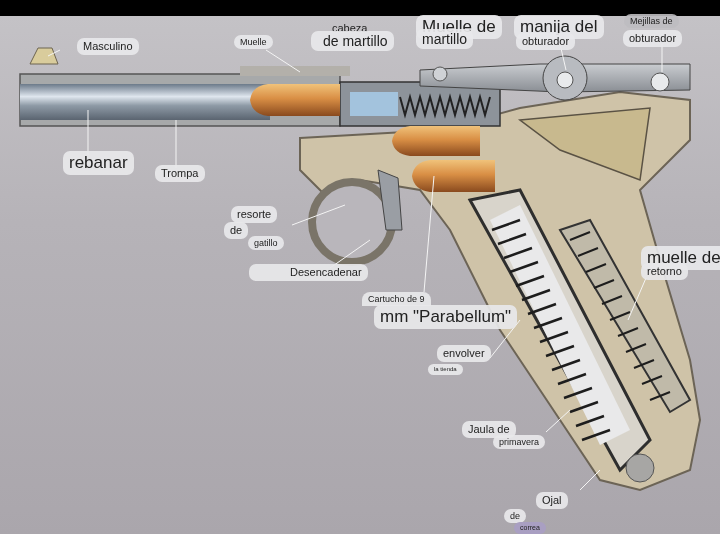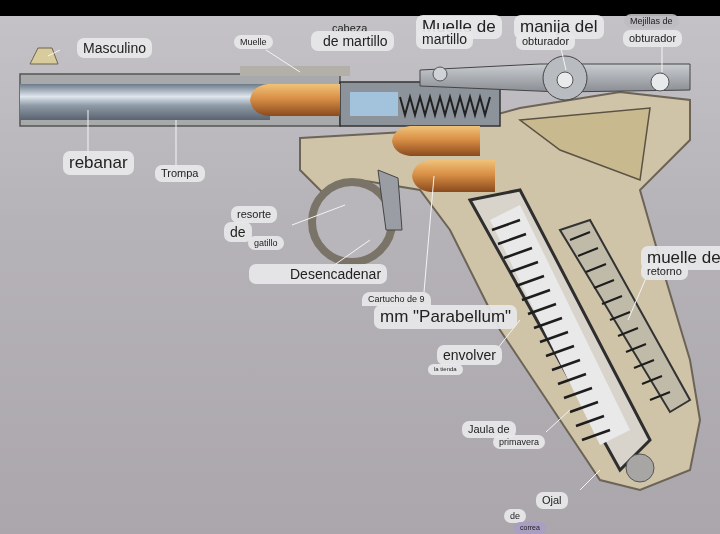--- a/index.html
+++ b/index.html
@@ -14,21 +14,21 @@
     background: linear-gradient(180deg, #c4c2c6 0%, #b6b3b8 40%, #aaa6ac 100%);
   }
   svg.gun { position: absolute; left: 0; top: 0; }
   .label {
     position: absolute; background: rgba(232,232,234,0.92);
     border-radius: 7px; color: #222; padding: 2px 6px;
     white-space: nowrap; line-height: 1.15;
   }
   .s8 { font-size: 11px; }
   .s9 { font-size: 9px; }
-  .s10 { font-size: 14px; }
+  .s10 { font-size: 11px; }
   .s11 { font-size: 17px; }
   .s13 { font-size: 11px; }
   .s14 { font-size: 14px; }
   .purple { background: #a99fc2; }
 </style>
 </head>
 <body>
 
 <div class="topbar"></div>
 

